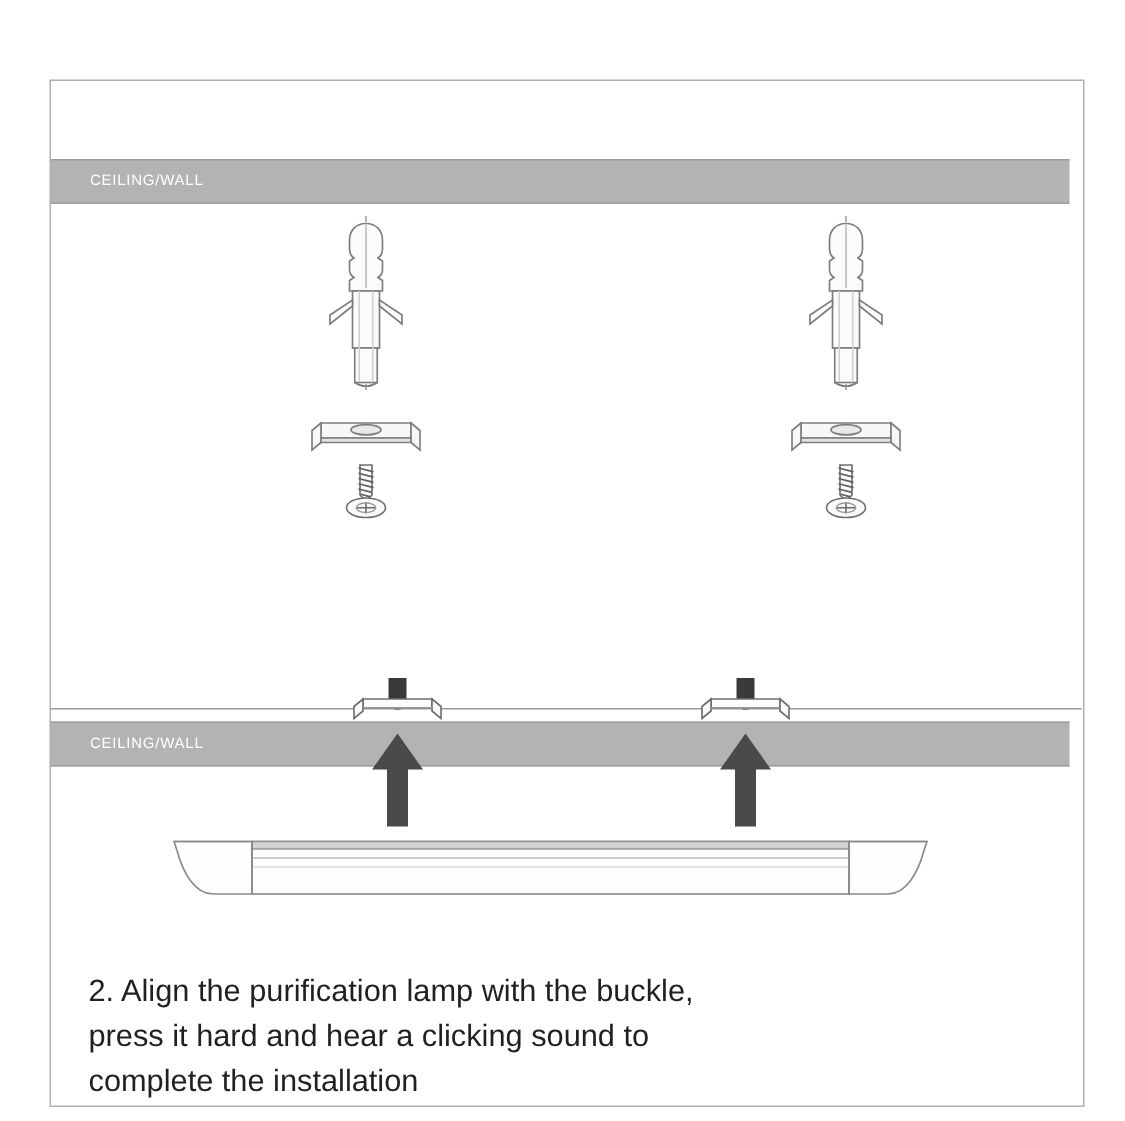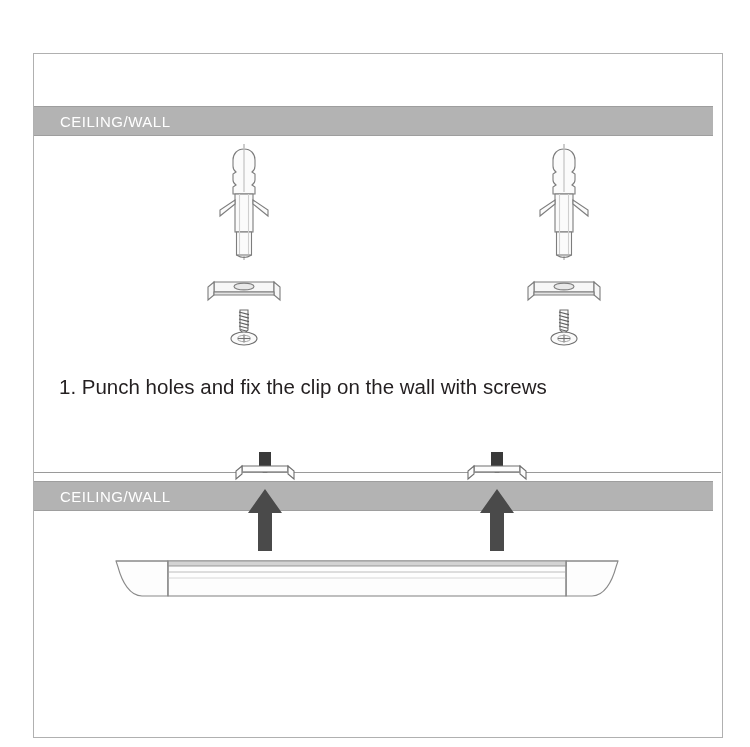--- a/index.html
+++ b/index.html
@@ -39,21 +39,21 @@
     background:#b3b3b3;
     border-top:1px solid #9e9e9e;
     border-bottom:1px solid #9e9e9e;
     box-sizing:border-box;
   }
   .ceilbar .lbl{
     position:absolute;
     left:26px;top:50%;
     transform:translateY(-50%);
     color:#ffffff;
-    font-size:15px;
+    font-size:10px;
     letter-spacing:.5px;
     white-space:nowrap;
   }
   #bar1{top:52px;}
   #bar2{top:427px;}
 
   .divider{
     position:absolute;
     left:0;top:418px;
     width:687px;height:0;
@@ -201,21 +201,20 @@
           <ellipse cx="60" cy="196.5" rx="13" ry="6.5" fill="#fafafa" stroke="#6f6f6f" stroke-width="1.1"></ellipse>
           <g stroke="#6f6f6f" stroke-width="1.1">
             <line x1="54" y1="196.5" x2="66" y2="196.5"></line>
             <line x1="60" y1="192.6" x2="60" y2="200.4"></line>
           </g>
           <ellipse cx="60" cy="196.5" rx="6.5" ry="3.2" fill="none" stroke="#9a9a9a" stroke-width="0.9"></ellipse>
         </g>
       </svg>
     </div>
 
-    <div class="step" id="step1">1. Punch holes and fix the clip on the wall with screws</div>
 
     <div class="divider"></div>
 
     <div class="ceilbar" id="bar2">
       <span class="lbl">CEILING/WALL</span>
     </div>
 
     <div class="clipgrp" id="clipA">
       <svg width="70" height="36" viewBox="0 0 70 36">
 
@@ -275,15 +274,18 @@
 
           <line x1="56" y1="23" x2="454" y2="23" stroke="#bcbcbc" stroke-width="1"></line>
           <line x1="56" y1="29" x2="454" y2="29" stroke="#d6d6d6" stroke-width="1"></line>
         </g>
 
         <line x1="56" y1="12" x2="56" y2="47" stroke="#8a8a8a" stroke-width="1.1"></line>
         <line x1="454" y1="12" x2="454" y2="47" stroke="#8a8a8a" stroke-width="1.1"></line>
       </svg>
     </div>
 
+    <div class="step" id="step2">2. Align the purification lamp with the buckle,
+press it hard and hear a clicking sound to
+complete the installation</div>
 
   </div>
 </div>
 
 </body></html>

